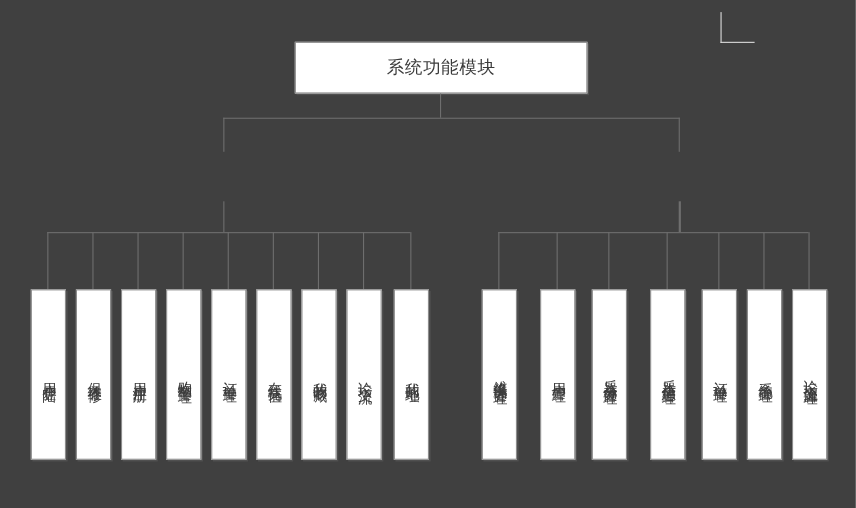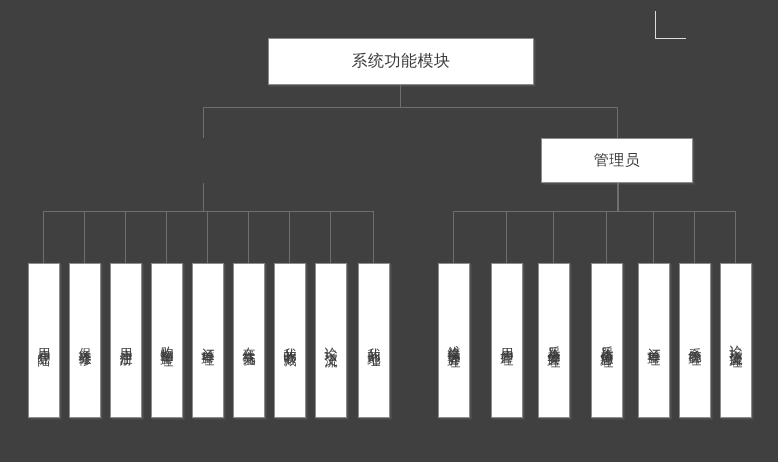--- a/index.html
+++ b/index.html
@@ -108,23 +108,20 @@
     <span class="node-label">系统功能模块</span>
   </div>
 
   <div class="vline" style="left:400px; top:85px; height:22px;"></div>
 
   <div class="hline" style="left:203px; top:107px; width:415px;"></div>
   <div class="vline" style="left:203px; top:107px; height:31px;"></div>
   <div class="vline" style="left:617px; top:107px; height:31px;"></div>
 
 
-  <div class="node lvl2 admin">
-    <span class="node-label">管理员</span>
-  </div>
 
   <div class="vline" style="left:203px; top:183px; height:28px;"></div>
   <div class="hline" style="left:43px; top:211px; width:330px;"></div>
 
   <div class="vline" style="left:43px;  top:211px; height:52px;"></div>
   <div class="vline" style="left:84px;  top:211px; height:52px;"></div>
   <div class="vline" style="left:125px; top:211px; height:52px;"></div>
   <div class="vline" style="left:166px; top:211px; height:52px;"></div>
   <div class="vline" style="left:207px; top:211px; height:52px;"></div>
   <div class="vline" style="left:248px; top:211px; height:52px;"></div>

